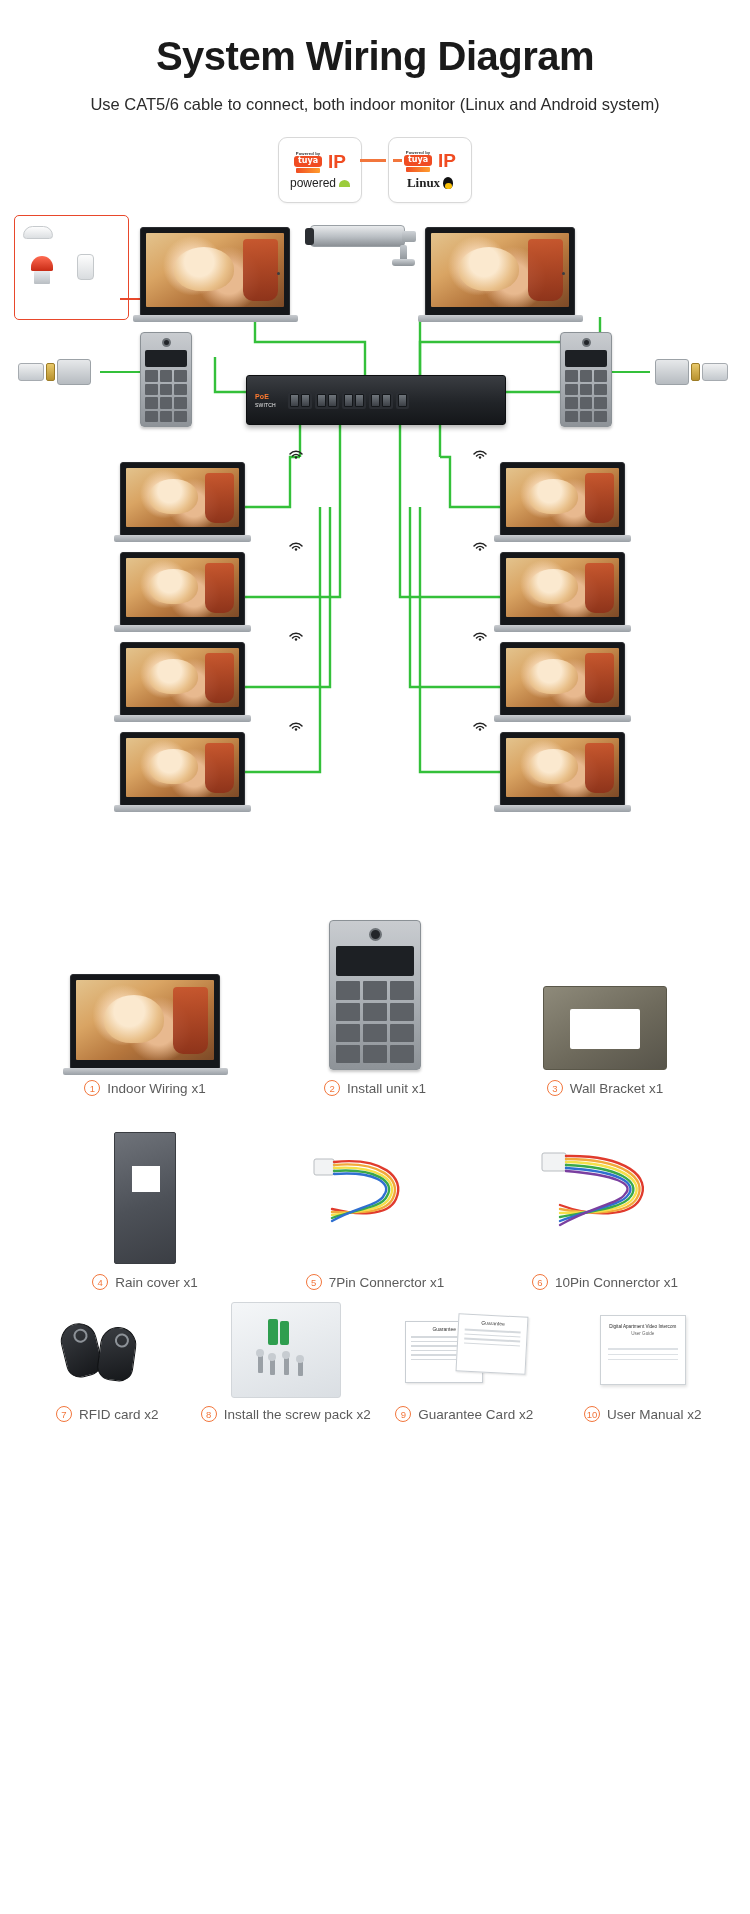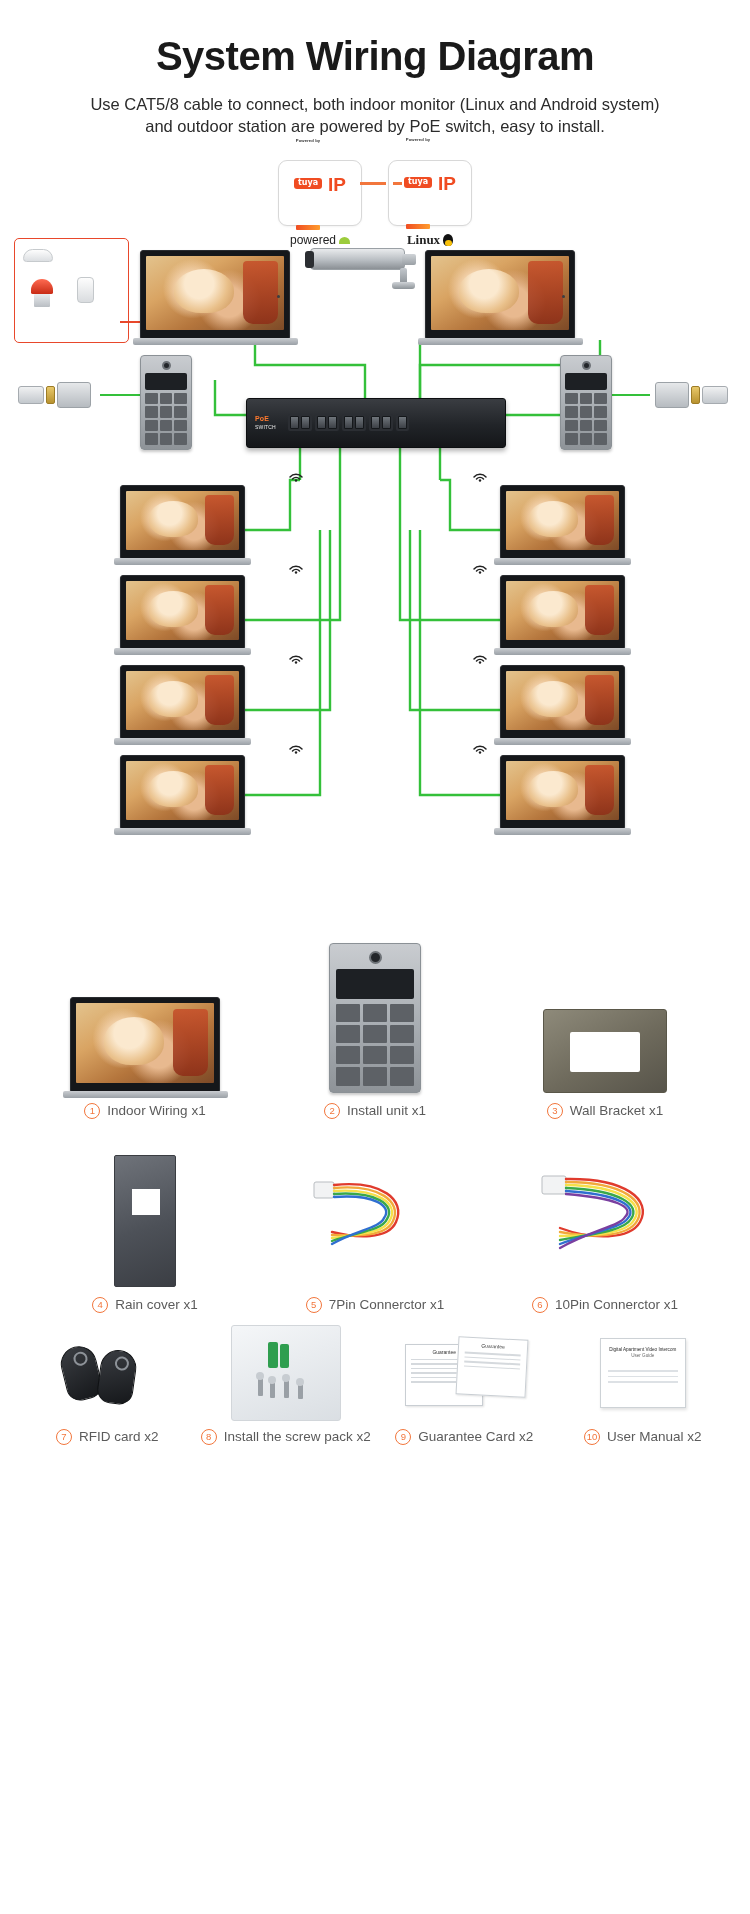--- a/index.html
+++ b/index.html
@@ -36,21 +36,21 @@
     width: 84px; height: 66px;
     border: 1px solid #d8d8d8;
     border-radius: 9px;
     background:#fff;
     display:flex; flex-direction:column;
     align-items:center; justify-content:center;
     gap: 3px;
     box-shadow: 0 1px 2px rgba(0,0,0,.05);
   }
   .badge-top { display:flex; align-items:center; gap:6px; }
-  .tuya-logo { display:flex; flex-direction:column; align-items:center;gap:35px; }
+  .tuya-logo { display:flex; flex-direction:column; align-items:center; }
   .tuya-powered { font-size:4.2px; color:#333; font-weight:bold; letter-spacing:.1px; }
   .tuya-mark {
     background:#f04c22; color:#fff; font-size:8px; font-weight:bold;
     border-radius:3px; padding:1px 4px 2px; line-height:1;
     font-family:"DejaVu Sans", sans-serif;
   }
   .tuya-bar {
     width:24px; height:5px; margin-top:1.5px; border-radius:1px;
     background: linear-gradient(90deg,#f04c22,#ff9d2e);
   }
@@ -211,22 +211,21 @@
 
   .svg-wire { position:absolute; inset:0; pointer-events:none; }
 </style>
 </head>
 <body>
 
 <div class="page">
 
   <div class="title">System Wiring Diagram</div>
   <div class="subtitle">
-    <div>Use CAT5/8 cable to connect, both indoor monitor (Linux and Android system)</div>
-    <div>and outdoor station are powered by PoE switch, easy to install.</div>
+    <div>Use CAT5/6 cable to connect, both indoor monitor (Linux and Android system)</div>
   </div>
 
   <div style="position:relative;">
     <div class="badges">
 
       <div class="badge">
         <div class="badge-top">
           <div class="tuya-logo">
             <span class="tuya-powered">Powered by</span>
             <span class="tuya-mark">tuya</span>

